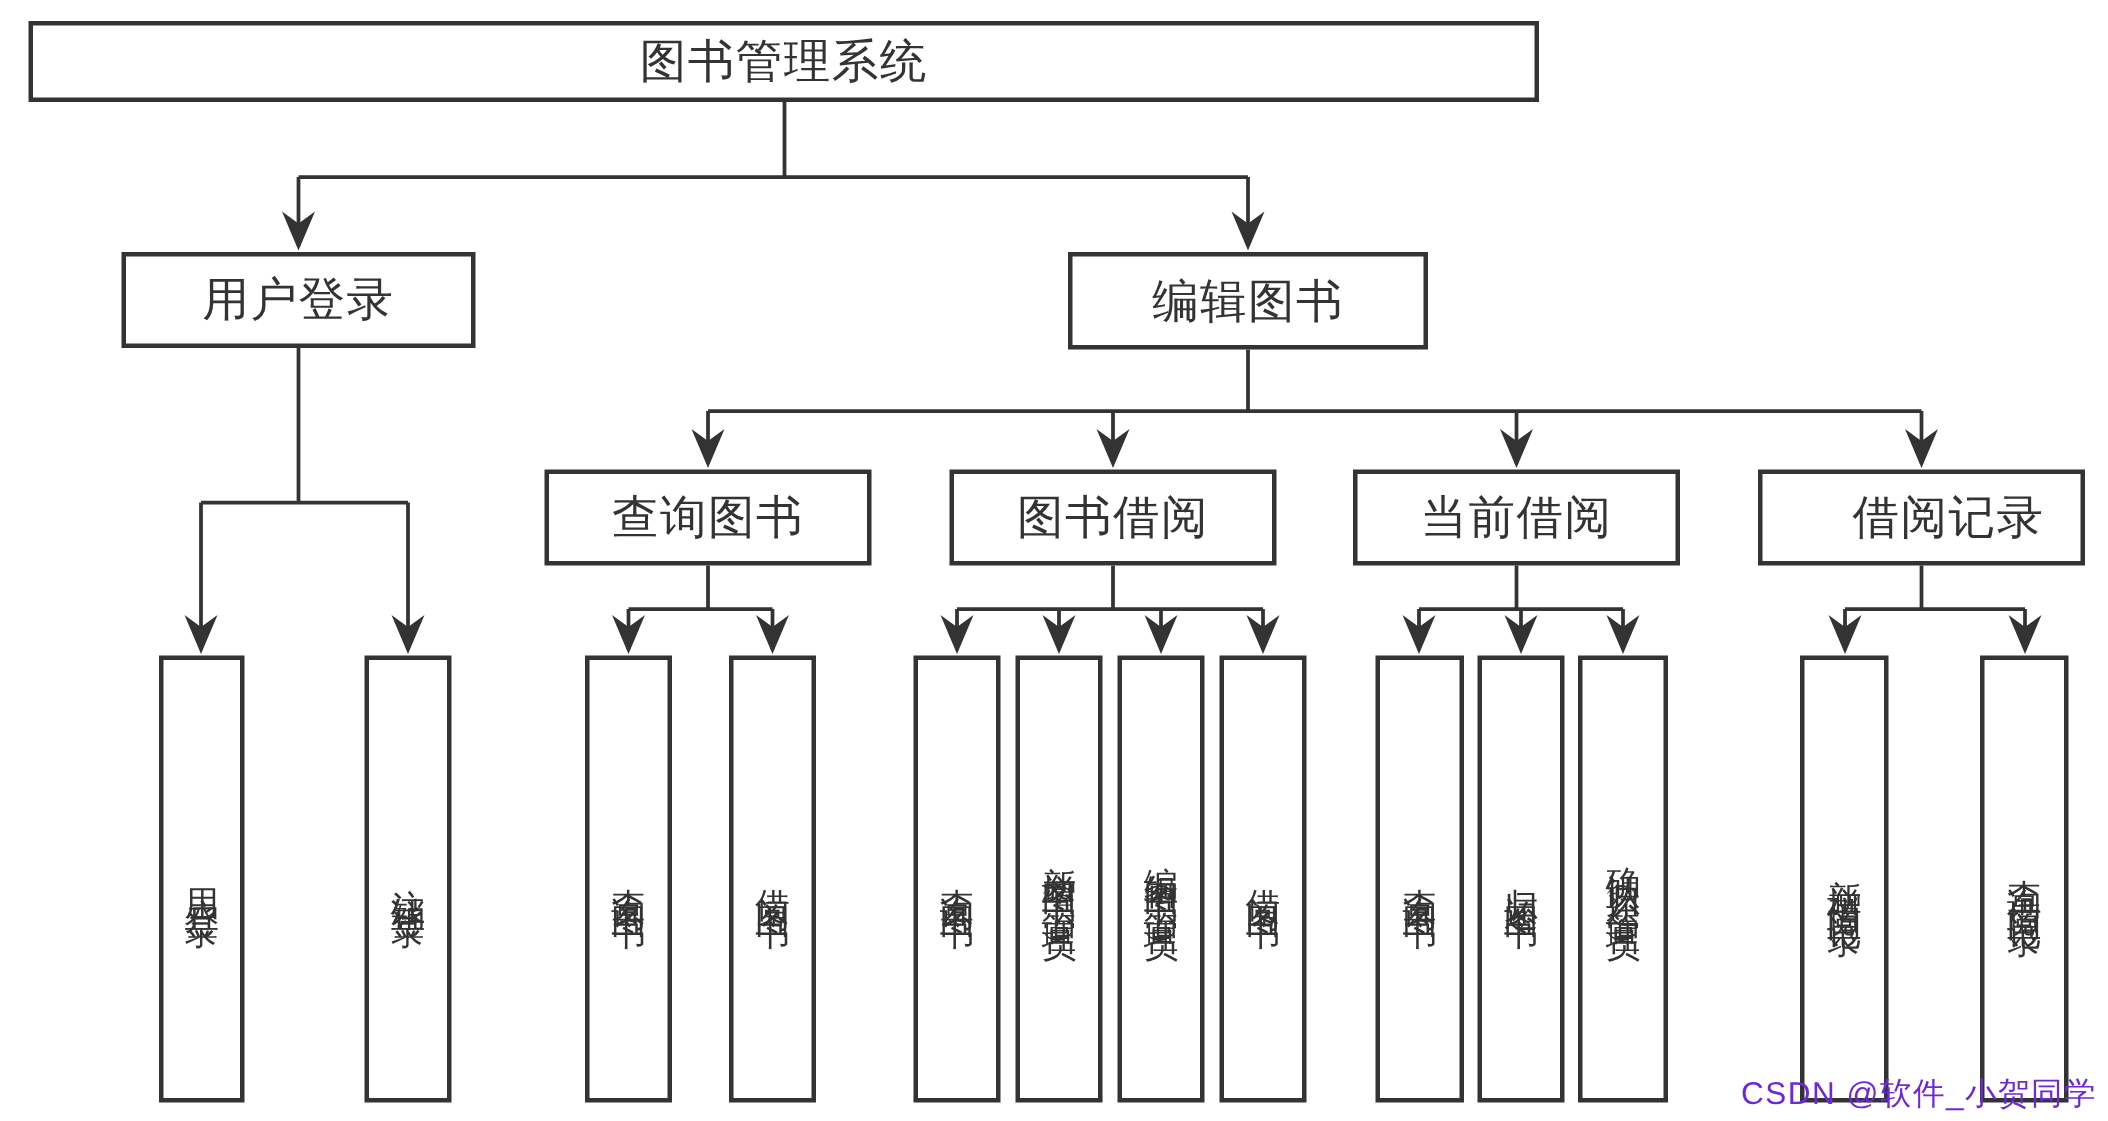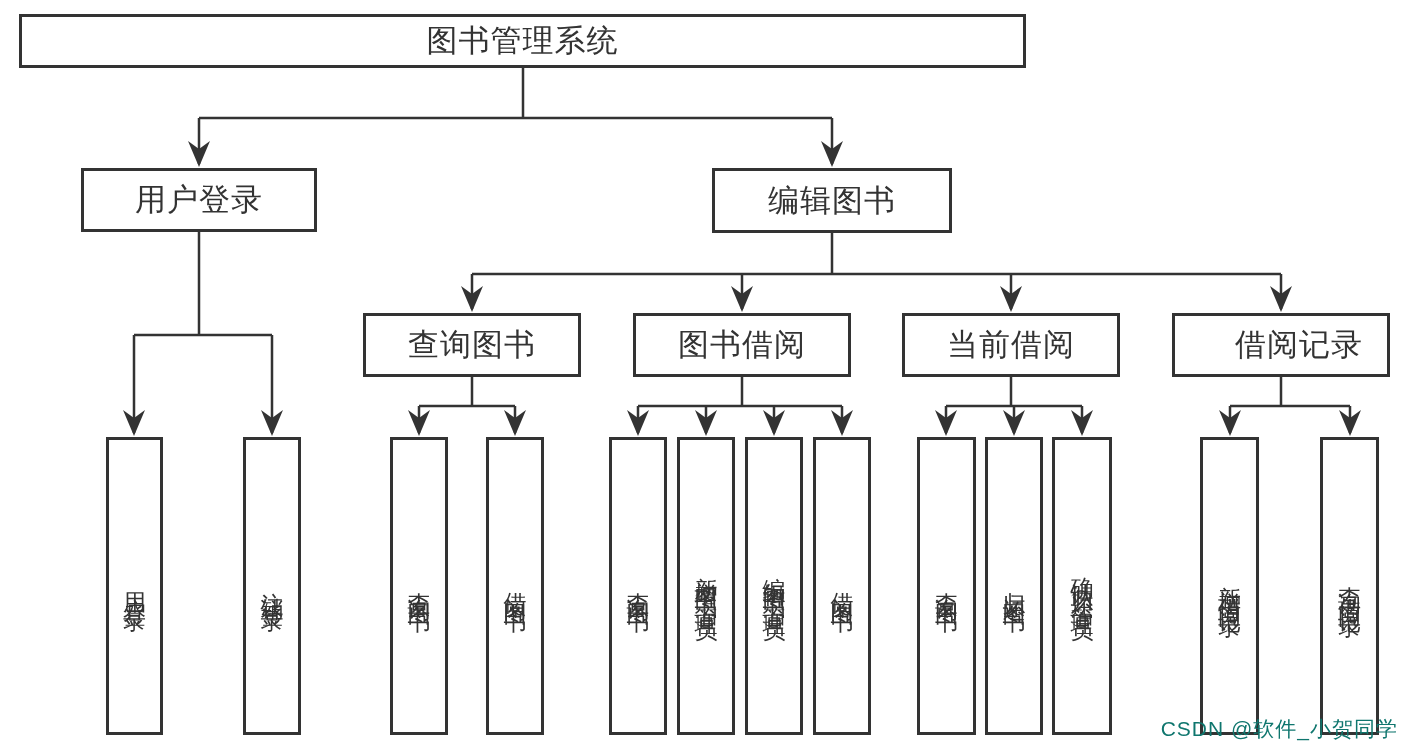--- a/index.html
+++ b/index.html
@@ -18,21 +18,21 @@
   }
   .vbox .vtext{
     writing-mode:vertical-rl;text-orientation:mixed;
     font-size:23px;line-height:1;letter-spacing:6px;white-space:nowrap;
   }
   svg.connectors{position:absolute;left:0;top:0;z-index:3;pointer-events:none;}
   svg.connectors path{stroke:#333;stroke-width:2.5;fill:none;}
   svg.connectors path.arrow{fill:#333;stroke:none;}
   .watermark{
     position:absolute;right:7px;bottom:4px;z-index:5;
-    font-size:21px;letter-spacing:1px;color:#0f766e;white-space:nowrap;text-align:center;
+    font-size:21px;letter-spacing:1px;color:#6d28d9;white-space:nowrap;text-align:center;
   }
 </style>
 </head>
 <body>
 
 <div class="stage">
 
   <div class="hbox" style="left:19px;top:14px;width:1007px;height:54px;">
     <span>图书管理系统</span>
   </div>

